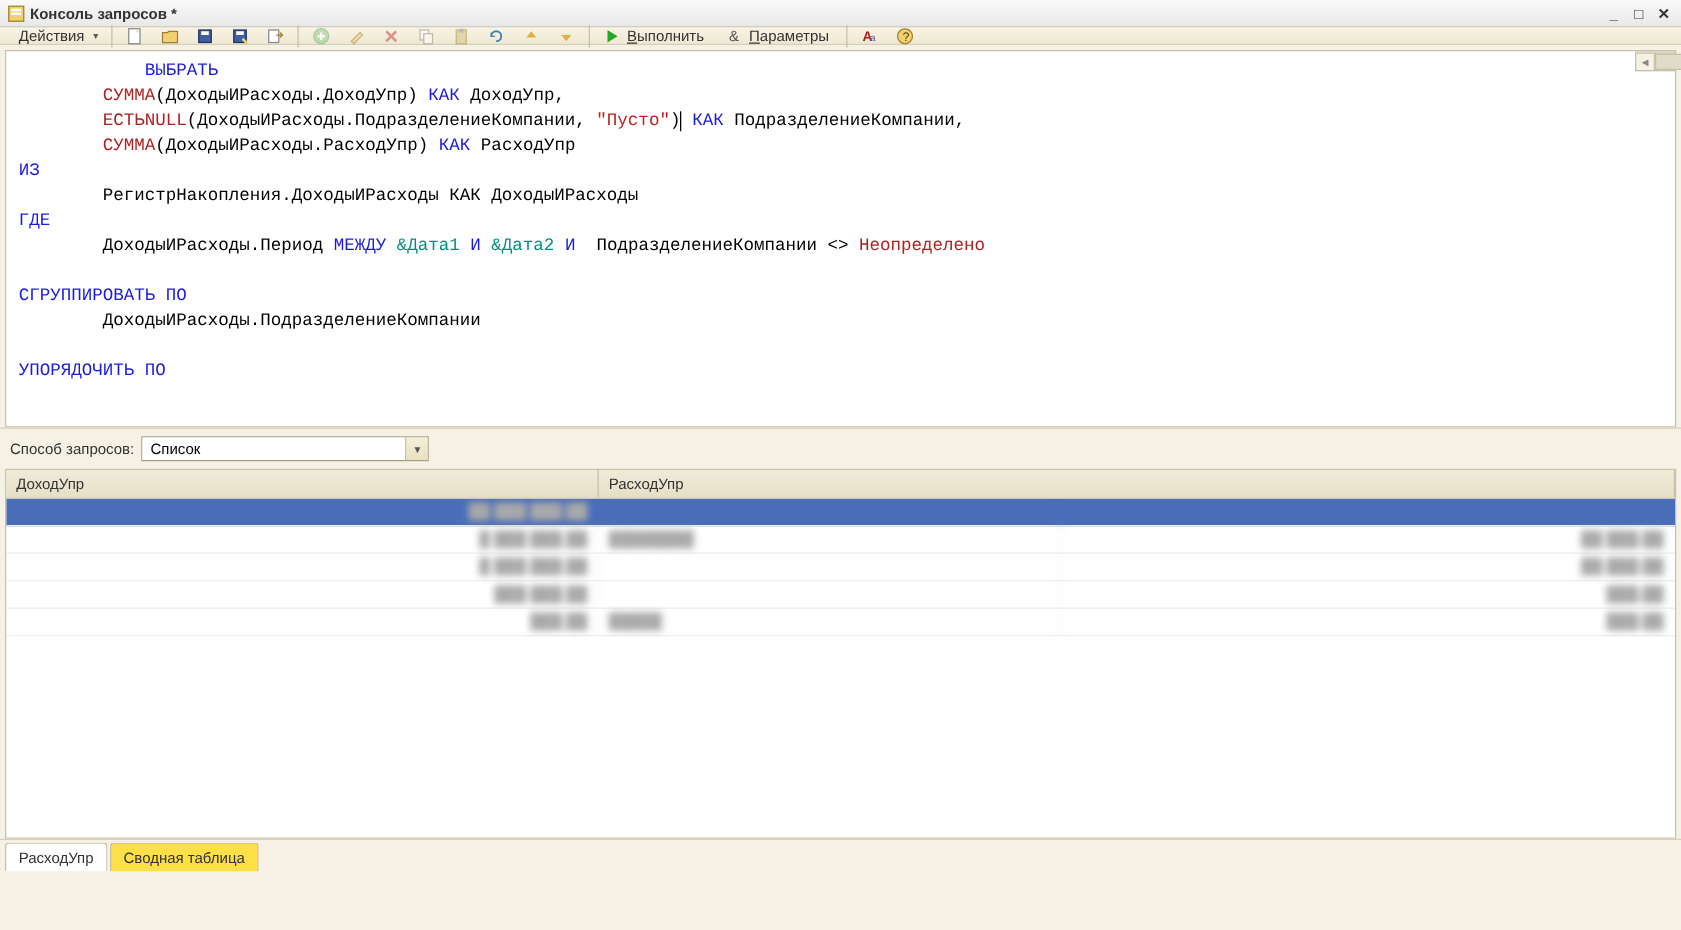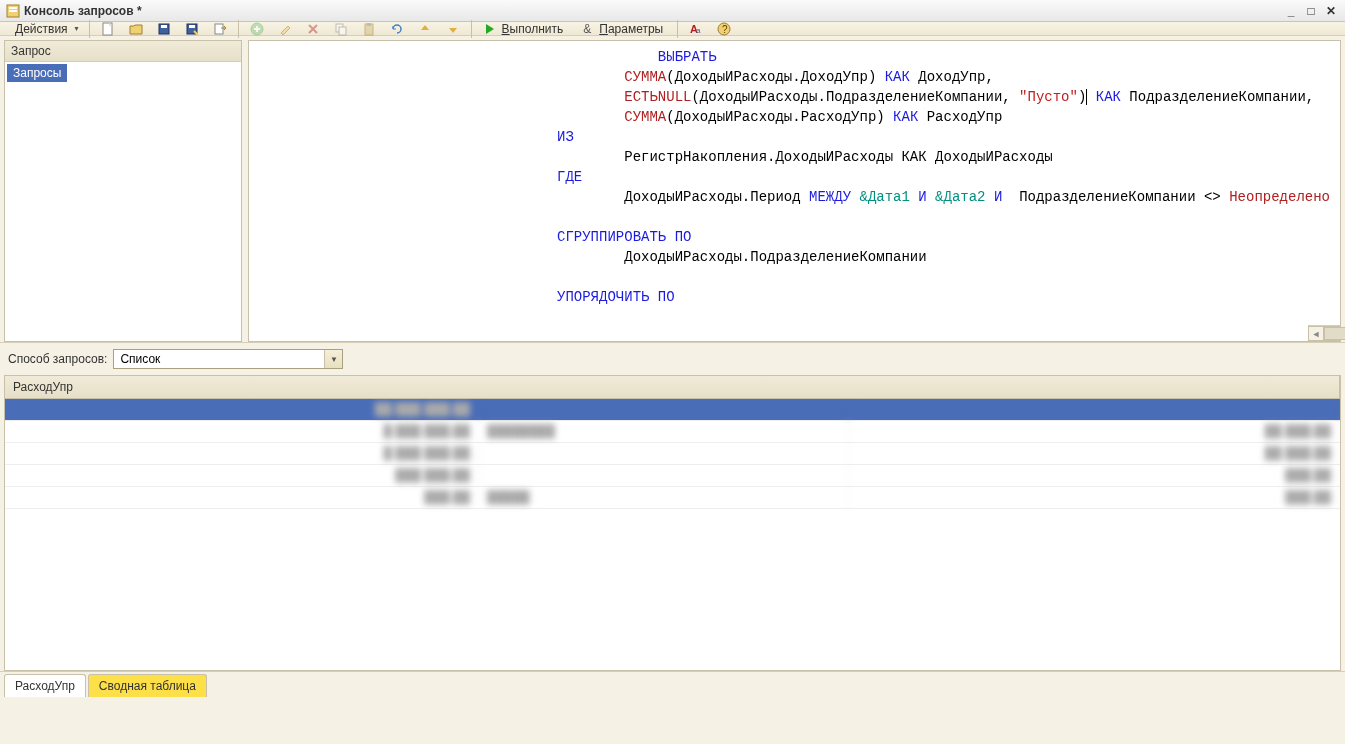--- a/index.html
+++ b/index.html
@@ -76,24 +76,23 @@
   .tree-item {
     padding: 2px 6px;
     background: #4a6db8;
     color: #fff;
     display: inline-block;
   }
 
   .editor-wrap {
     flex: 1;
     display: flex;
-    flex-direction: column;
+    flex-direction: row;
     border: 1px solid #c8c0a8;
     background: #fff;
-    align-items: flex-end;
   }
   .editor {
     flex: 1;
     font-family: "Courier New", monospace;
     font-size: 14px;
     white-space: pre;
     padding: 6px 10px;
     overflow: auto;
     line-height: 20px;
   }
@@ -339,26 +338,20 @@
       <span class="ico">
         <svg width="14" height="14">
           <circle cx="7" cy="7" r="6" fill="#f0d070" stroke="#a08030"></circle>
           <text x="5" y="11" font-size="10" fill="#604000">?</text>
         </svg>
       </span>
     </div>
 </div>
 
 <div class="main">
-  <div class="tree-panel">
-    <div class="tree-header">Запрос</div>
-    <div class="tree-body">
-      <div class="tree-item">Запросы</div>
-    </div>
-  </div>
 
   <div class="editor-wrap">
     <div class="editor"><span>            </span><span class="kw">ВЫБРАТЬ</span>
 <span>        </span><span class="fn">СУММА</span><span class="ident">(ДоходыИРасходы.ДоходУпр) </span><span class="kw">КАК</span><span class="ident"> ДоходУпр,</span>
 <span>        </span><span class="fn">ЕСТЬNULL</span><span class="ident">(ДоходыИРасходы.ПодразделениеКомпании, </span><span class="str">"Пусто"</span><span class="ident cursor">)</span> <span class="kw">КАК</span><span class="ident"> ПодразделениеКомпании,</span>
 <span>        </span><span class="fn">СУММА</span><span class="ident">(ДоходыИРасходы.РасходУпр) </span><span class="kw">КАК</span><span class="ident"> РасходУпр</span>
 <span class="kw">ИЗ</span>
 <span class="ident">        РегистрНакопления.ДоходыИРасходы КАК ДоходыИРасходы</span>
 <span class="kw">ГДЕ</span>
 <span class="ident">        ДоходыИРасходы.Период </span><span class="kw">МЕЖДУ</span><span class="param"> &amp;Дата1 </span><span class="kw">И</span><span class="param"> &amp;Дата2 </span><span class="kw">И</span><span class="ident">  ПодразделениеКомпании &lt;&gt; </span><span class="fn">Неопределено</span>
@@ -380,20 +373,21 @@
 <div class="export-row">
   <span>Способ запросов:</span>
   <div class="select-wrap">
     <input type="text" readonly="" value="Список" style="">
     <div class="dd">▼</div>
   </div>
 </div>
 
 <div class="results">
   <div class="grid-head">
+    <div class="col c1">ДоходУпр</div>
     <div class="col c3">РасходУпр</div>
   </div>
   <div class="grid-body">
     <div class="row sel">
       <div class="cell c1 blur">██ ███ ███,██</div>
       <div class="cell c2 blur"></div>
       <div class="cell c3 blur"></div>
     </div>
     <div class="row">
       <div class="cell c1 blur">█ ███ ███,██</div>

